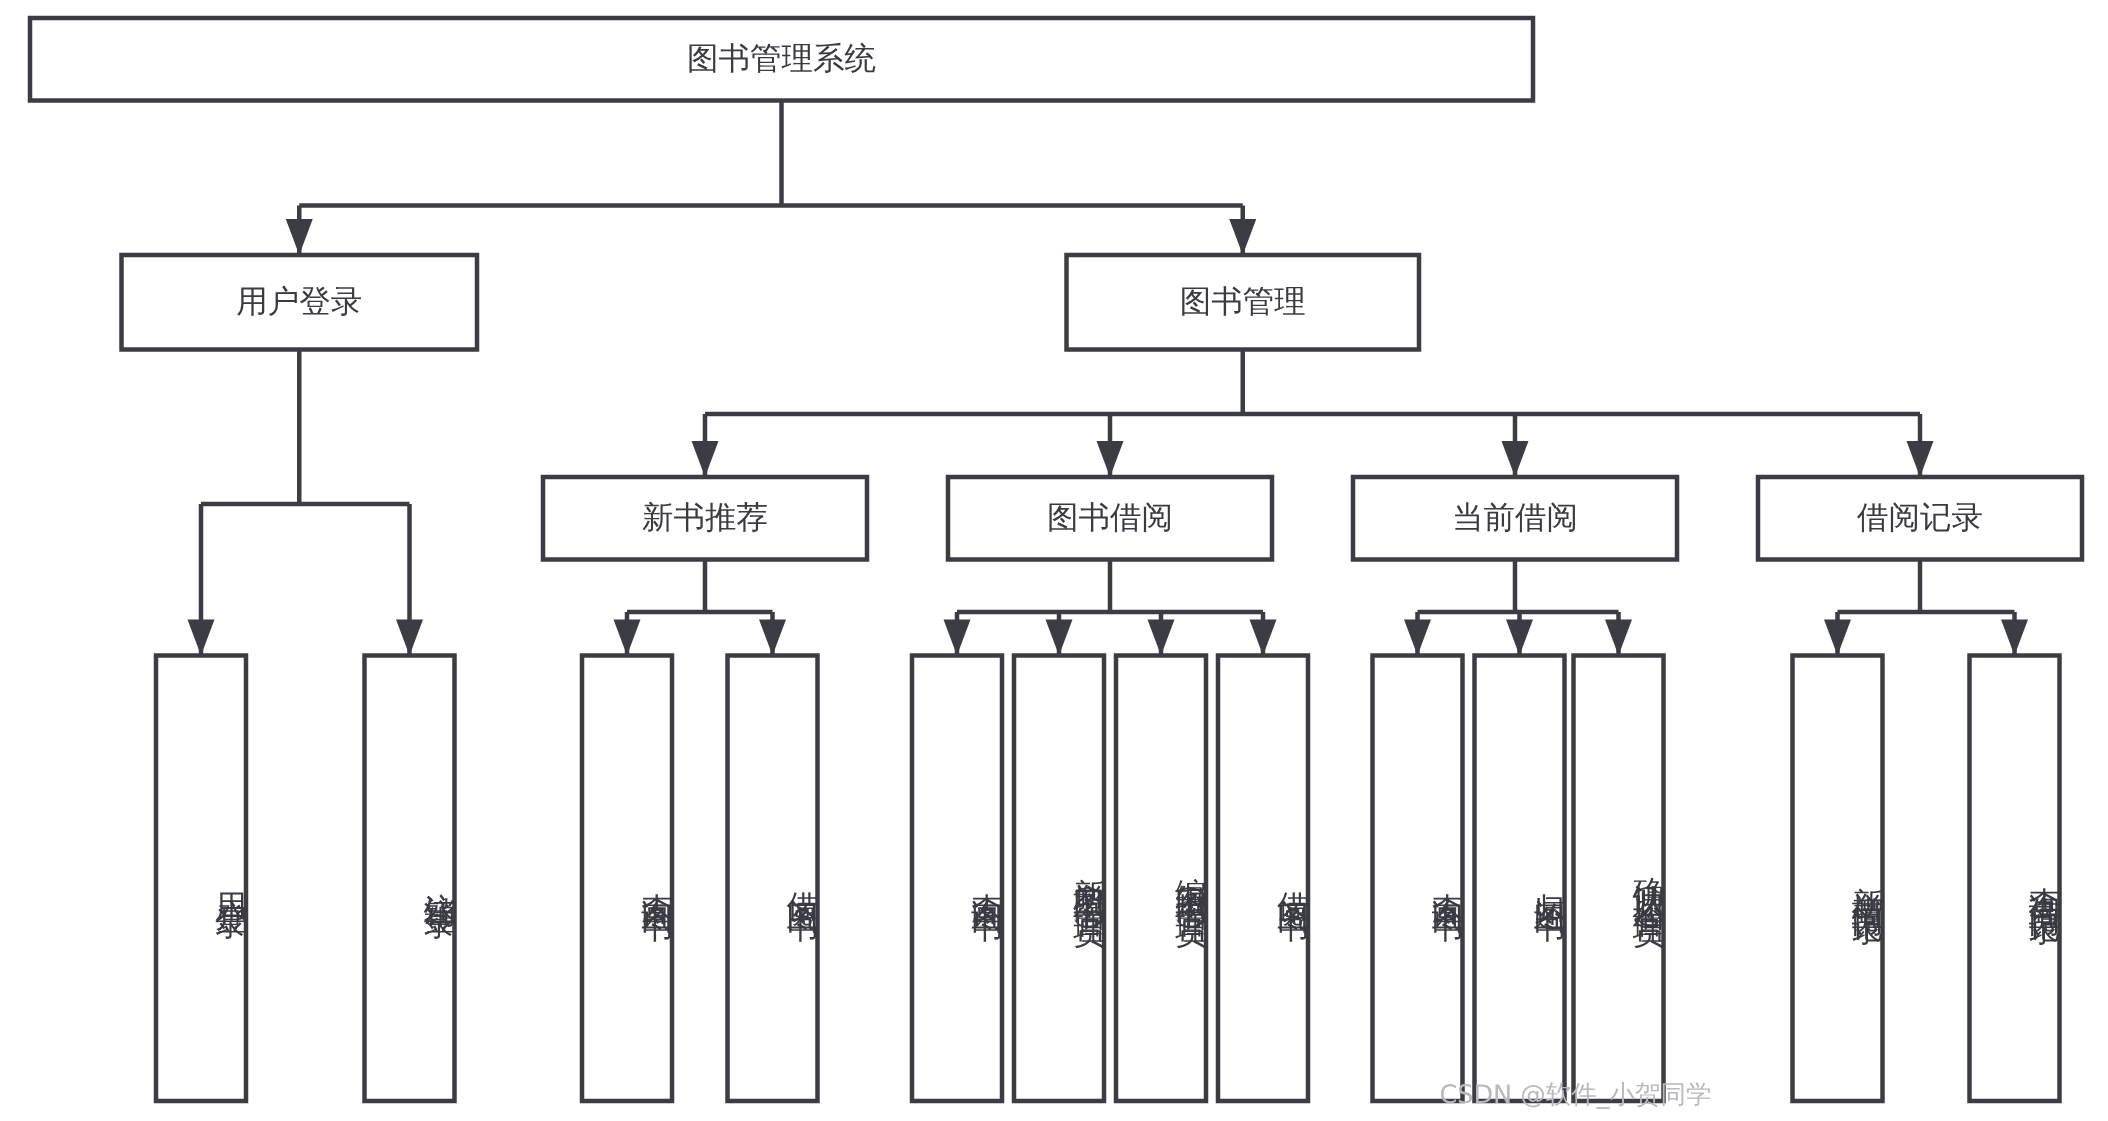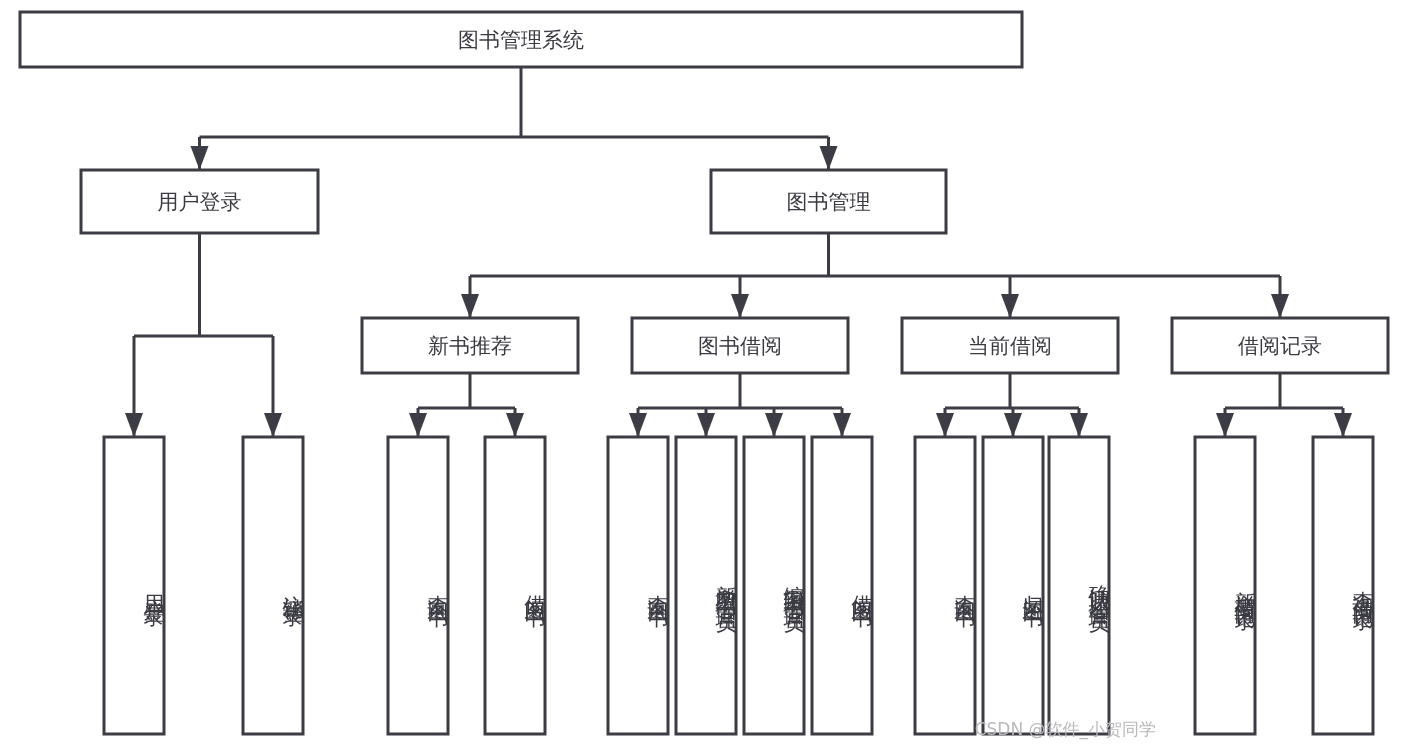--- a/index.html
+++ b/index.html
@@ -11,21 +11,20 @@
     width: 1405px;
     height: 747px;
     font-family: "DejaVu Sans", "Liberation Sans", sans-serif;
     overflow: hidden;
   }
   #diagram-root {
     position: relative;
     width: 1149px;
     height: 747px;
     background: #ffffff;
-    padding-left: 15px;
   }
   svg#diagram-svg {
     position: absolute;
     left: 0;
     top: 0;
     width: 1405px;
     height: 747px;
   }
   .node-box {
     fill: #ffffff;

